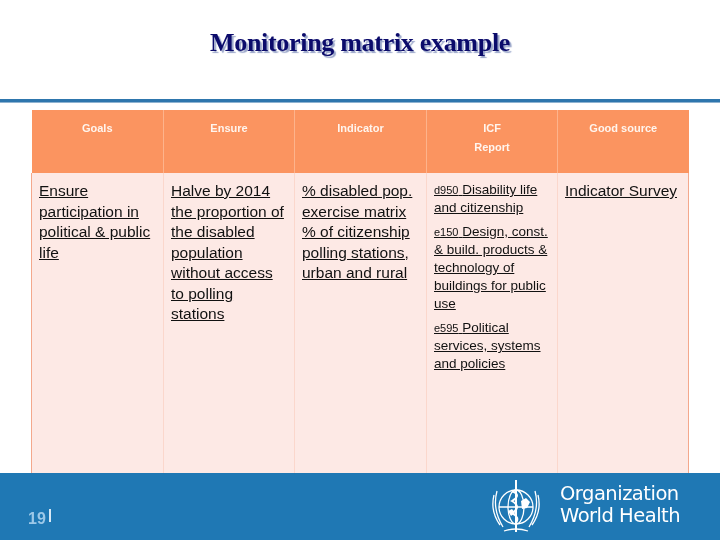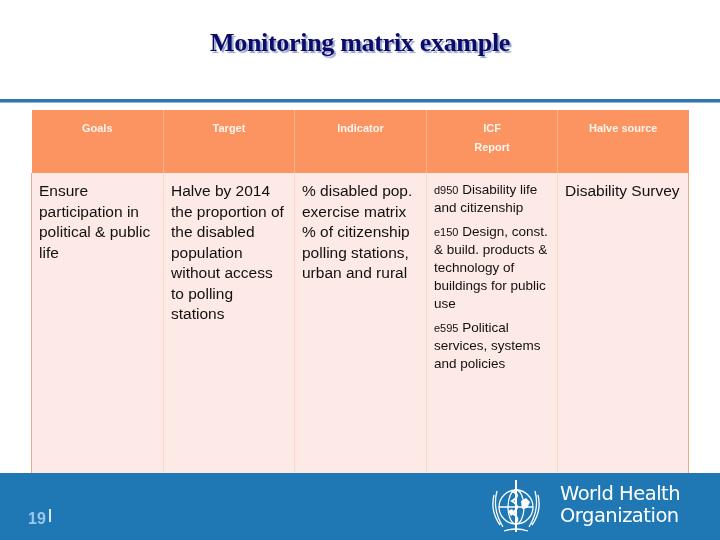--- a/index.html
+++ b/index.html
@@ -30,20 +30,21 @@
   .matrix th {
     background: #fb9460; color: #fff5ee; font-weight: bold; font-size: 11px;
     height: 63px; vertical-align: top; padding-top: 9px; text-align: center;
     line-height: 19px; border-left: 1px solid #fdb38c; font-family: "Liberation Sans", sans-serif;
   }
   .matrix th:first-child { border-left: none; }
   .matrix td {
     background: #fde9e5; color: #111; font-size: 15.5px; line-height: 20.5px;
     vertical-align: top; padding: 8px 7px 6px 7px; height: 348px;
     border-left: 1px solid #fbd7cc;
+    text-decoration: underline;
   }
   .matrix td:first-child { border-left: 1px solid #f4a88c; }
   .matrix td:last-child { border-right: 1px solid #f4a88c; }
   .matrix tbody tr { border-bottom: 2px solid #f4a88c; }
 
   .icf-entry { margin-bottom: 6px; font-size: 13.5px; line-height: 18px; }
   .icf-code { font-size: 11px; }
 
   .footer {
     position: absolute; left: 0; top: 473px; width: 720px; height: 67px;
@@ -79,40 +80,40 @@
   <colgroup>
       <col class="c1">
       <col class="c2">
       <col class="c3">
       <col class="c4">
       <col class="c5">
     </colgroup>
   <thead>
     <tr>
       <th><span>Goals</span></th>
-      <th><span>Target</span></th>
+      <th><span>Ensure</span></th>
       <th><span>Indicator</span></th>
       <th><span>ICF</span><br><span>Report</span></th>
-      <th><span>Halve source</span></th>
+      <th><span>Good source</span></th>
     </tr>
   </thead>
   <tbody>
     <tr>
       <td>Ensure participation in political &amp; public life</td>
       <td>Halve by 2014 the proportion of the disabled population without access to polling stations</td>
       <td>
         <div>% disabled pop. exercise matrix</div>
         <div>% of citizenship polling stations, urban and rural</div>
       </td>
       <td>
         <div class="icf-entry"><span class="icf-code">d950</span> <span>Disability life and citizenship</span></div>
         <div class="icf-entry"><span class="icf-code">e150</span> <span>Design, const. &amp;  build. products &amp; technology of buildings for public use</span></div>
         <div class="icf-entry"><span class="icf-code">e595</span> <span>Political services, systems and policies</span></div>
       </td>
-      <td>Disability Survey</td>
+      <td>Indicator Survey</td>
     </tr>
   </tbody>
 </table>
 
 <div class="footer">
   <span class="page-num">19</span>
   <span class="page-bar"></span>
   <svg class="who-logo" viewBox="0 0 60 60">
     <g fill="none" stroke="#ffffff" stroke-width="1.3">
       <circle cx="30" cy="30" r="17"></circle>
@@ -120,16 +121,16 @@
       <line x1="13" y1="30" x2="47" y2="30"></line>
       <path d="M8 18 Q4 34 14 48 M11 14 Q6 32 17 50"></path>
       <path d="M52 18 Q56 34 46 48 M49 14 Q54 32 43 50"></path>
       <path d="M18 54 Q30 50 42 54"></path>
     </g>
     <line x1="30" y1="3" x2="30" y2="55" stroke="#ffffff" stroke-width="2"></line>
     <path d="M26 14 Q36 18 26 24 Q36 30 26 36 Q34 40 30 46" fill="none" stroke="#ffffff" stroke-width="2"></path>
     <path d="M35 24 l5 -3 l4 4 l-3 6 l-5 1 z M22 34 l4 -2 l3 4 l-4 3 z" fill="#ffffff"></path>
   </svg>
   <div class="who-name">
+    <div>Organization</div>
     <div>World Health</div>
-    <div>Organization</div>
   </div>
 </div>
 
 </body></html>

